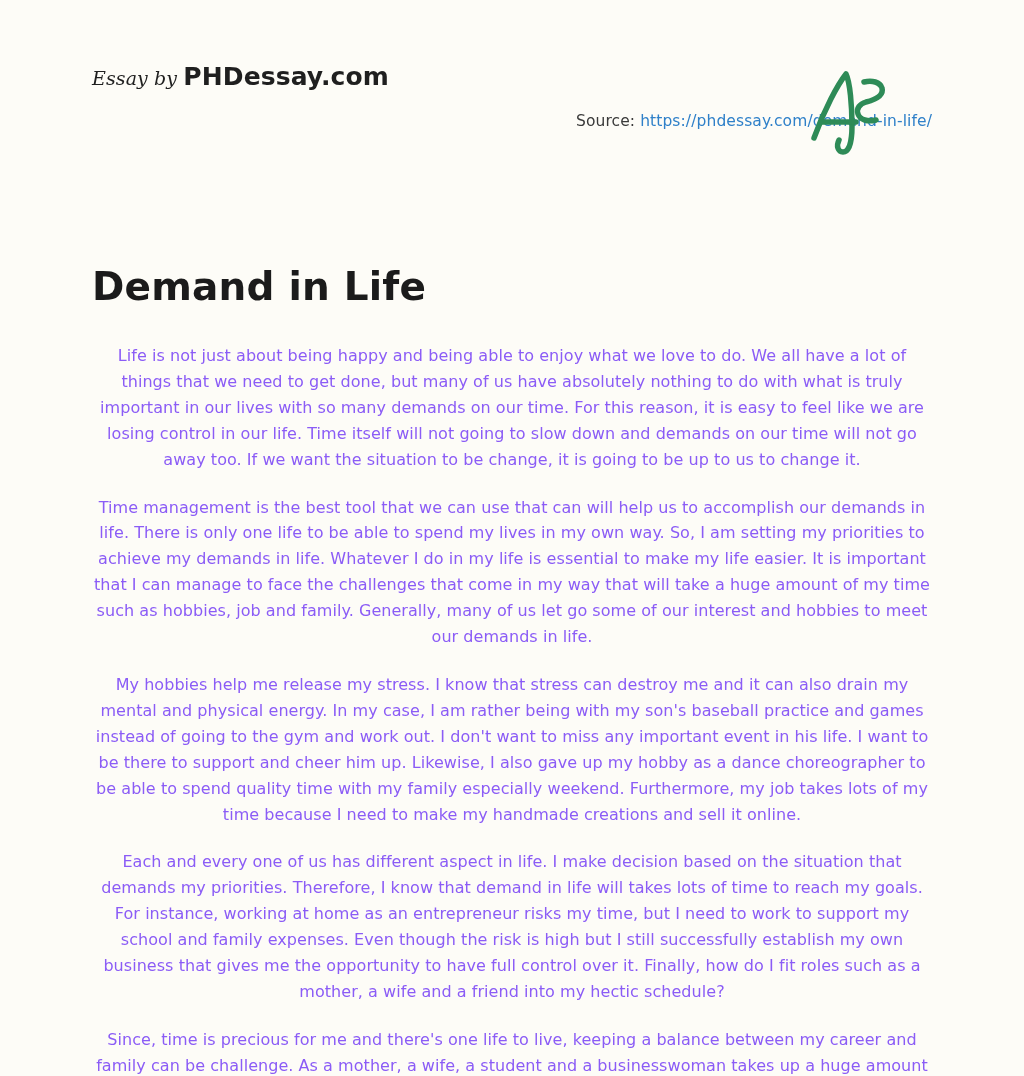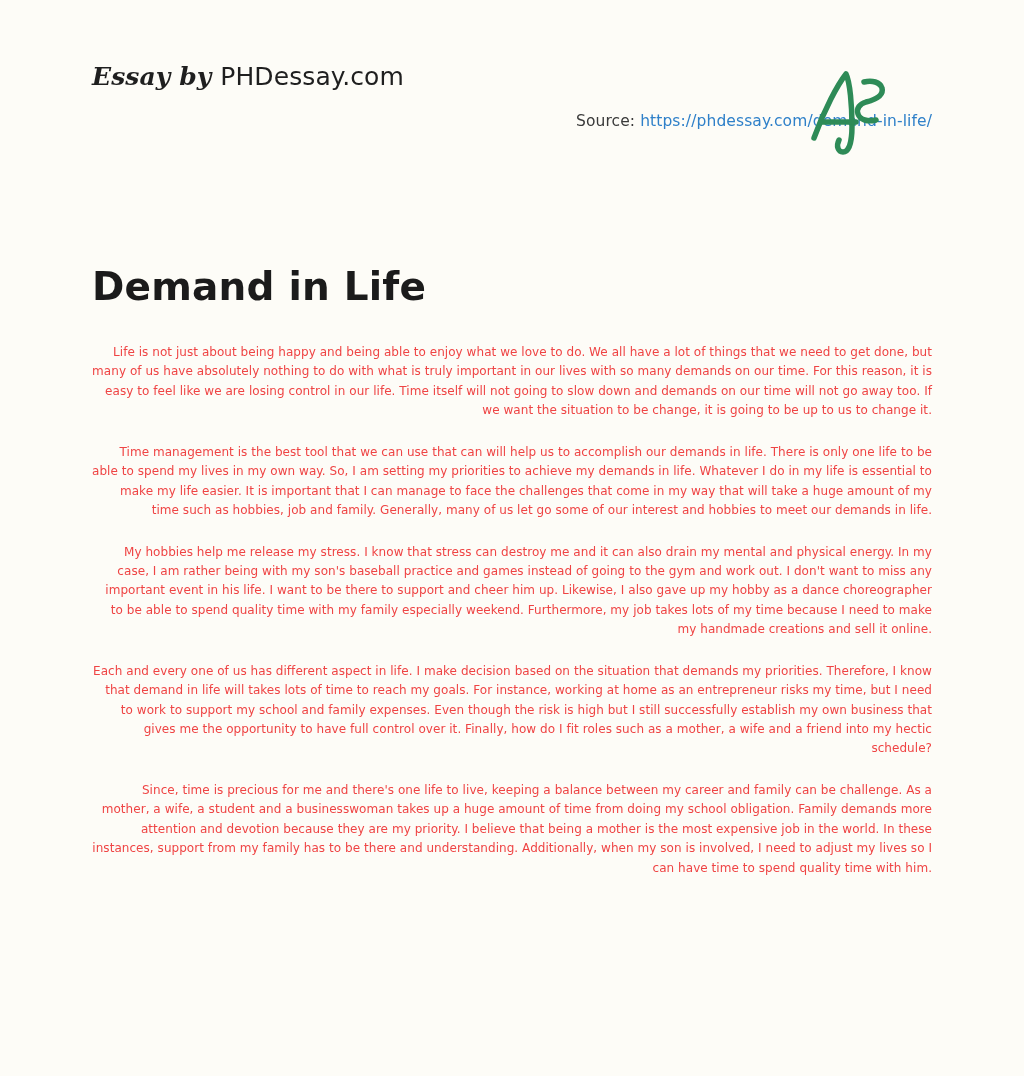--- a/index.html
+++ b/index.html
@@ -30,25 +30,24 @@
     font-size: 25px;
     font-weight: 400;
     color: #1f1f1f;
     letter-spacing: 0.1px;
     line-height: 1.2;
     margin: 0;
   }
   .brand-line .brand-em {
     font-style: italic;
     font-family: "DejaVu Serif", serif;
-    font-size: 25px;
-    font-weight: bold;
+    font-size: 19px;
   }
   .brand-line .brand-strong {
-    font-weight: 400;
+    font-weight: 700;
     text-align: right;
   }
   .source-line {
     margin-top: 20px;
     font-size: 15.5px;
     color: #3a3a3a;
     letter-spacing: 0.1px;
     text-align: right;
   }
   .source-line .src-label {
@@ -73,25 +72,25 @@
     font-size: 39px;
     font-weight: 700;
     color: #1b1b1b;
     letter-spacing: 0.2px;
   }
 
   .body-copy {
     margin-top: 34px;
   }
   .body-copy p {
-    font-size: 12px;
+    font-size: 16px;
     line-height: 1.62;
-    color: #ef4444;
+    color: #8b5cf6;
     margin: 0 0 22px 0;
-    text-align: right;
+    text-align: center;
     letter-spacing: 0.05px;
   }
   .body-copy p:last-child {
     margin-bottom: 0;
   }
 </style>
 </head>
 <body>
 
 <div class="page">

